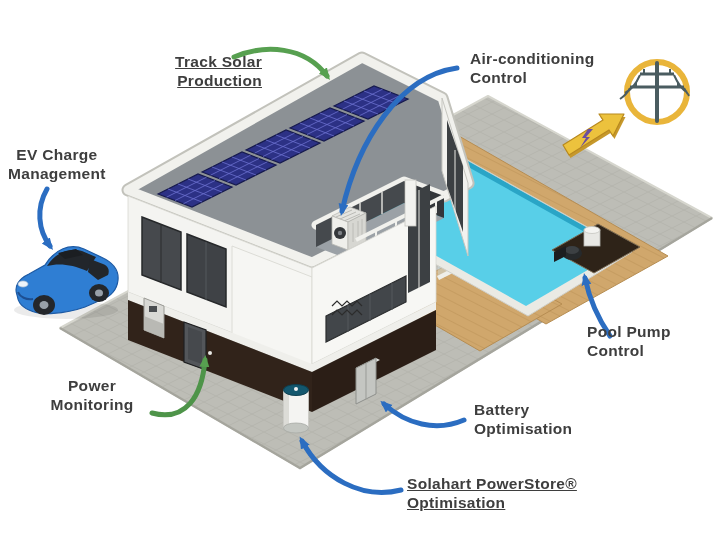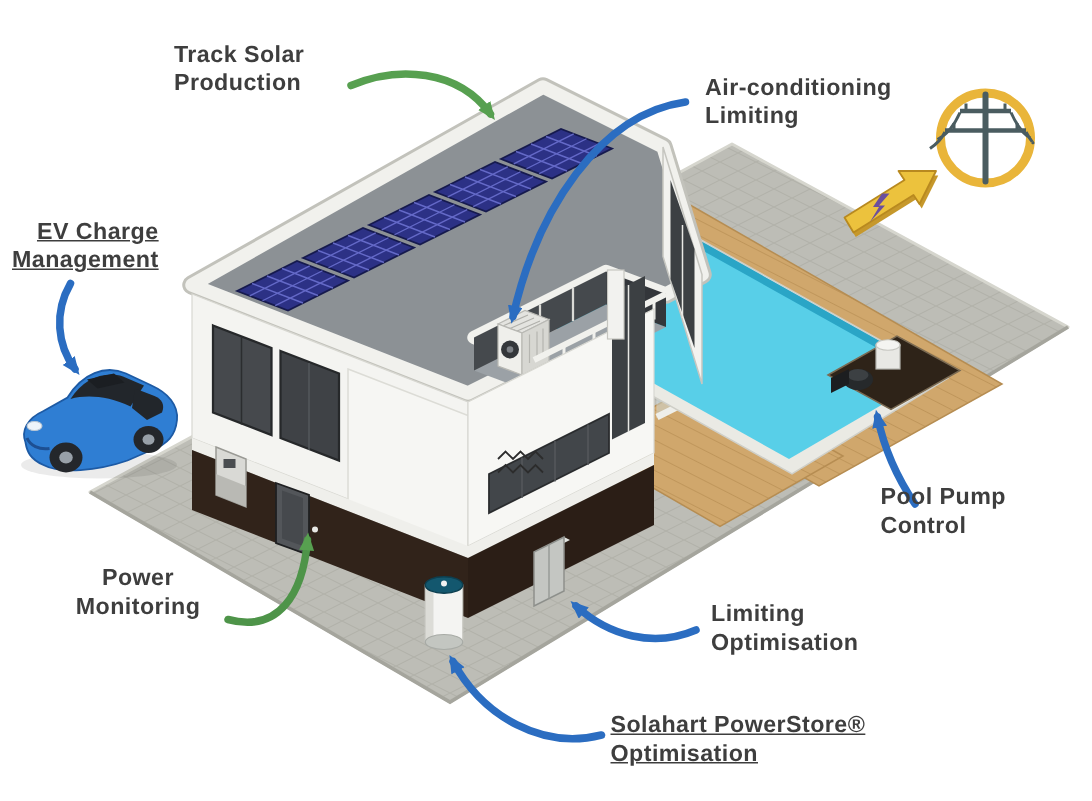--- a/index.html
+++ b/index.html
@@ -5,22 +5,22 @@
   html,body{margin:0;padding:0;background:#ffffff;}
   .stage{
     position:relative;width:728px;height:534px;overflow:hidden;
     background:#ffffff;font-family:"Liberation Sans", sans-serif;
   }
   .stage svg{position:absolute;left:0;top:0;}
   .lbl{
     position:absolute;font-weight:700;font-size:15.5px;line-height:1.24;
     letter-spacing:.3px;color:#3E3E3E;white-space:pre-line;
   }
-  #lbl-track{left:116px;top:27px;width:146px;text-align:left;}
-  #lbl-ev{left:8px;top:145px;text-align:right;text-decoration:underline;}
+  #lbl-track{left:116px;top:52px;width:146px;text-align:right;text-decoration:underline;}
+  #lbl-ev{left:8px;top:145px;text-align:center;}
   #lbl-ac{left:470px;top:49px;}
   #lbl-export{left:632px;top:130px;}
   #lbl-pool{left:587px;top:322px;}
   #lbl-power{left:36px;top:376px;width:112px;text-align:center;}
   #lbl-battery{left:474px;top:400px;}
   #lbl-powerstore{left:407px;top:474px;text-decoration:underline;}
 </style>
 </head>
 <body>
 
@@ -212,23 +212,23 @@
       <path d="M640,75 C636,84 631,90 625,93 M674,75 C678,84 683,90 687,92 M630,88 C627,94 623,97 620,99 M684,88 C687,94 690,96 688,95" stroke-width="2"></path>
     </g>
   </g>
 </svg>
 
 <div class="lbl" id="lbl-track">Track Solar
 Production</div>
 <div class="lbl" id="lbl-ev">EV Charge
 Management</div>
 <div class="lbl" id="lbl-ac">Air-conditioning
-Limiting</div>
+Control</div>
 <div class="lbl" id="lbl-pool">Pool Pump
 Control</div>
 <div class="lbl" id="lbl-power">Power
 Monitoring</div>
-<div class="lbl" id="lbl-battery">Limiting
+<div class="lbl" id="lbl-battery">Battery
 Optimisation</div>
 <div class="lbl" id="lbl-powerstore">Solahart PowerStore®
 Optimisation</div>
 
 </div>
 
 </body></html>

